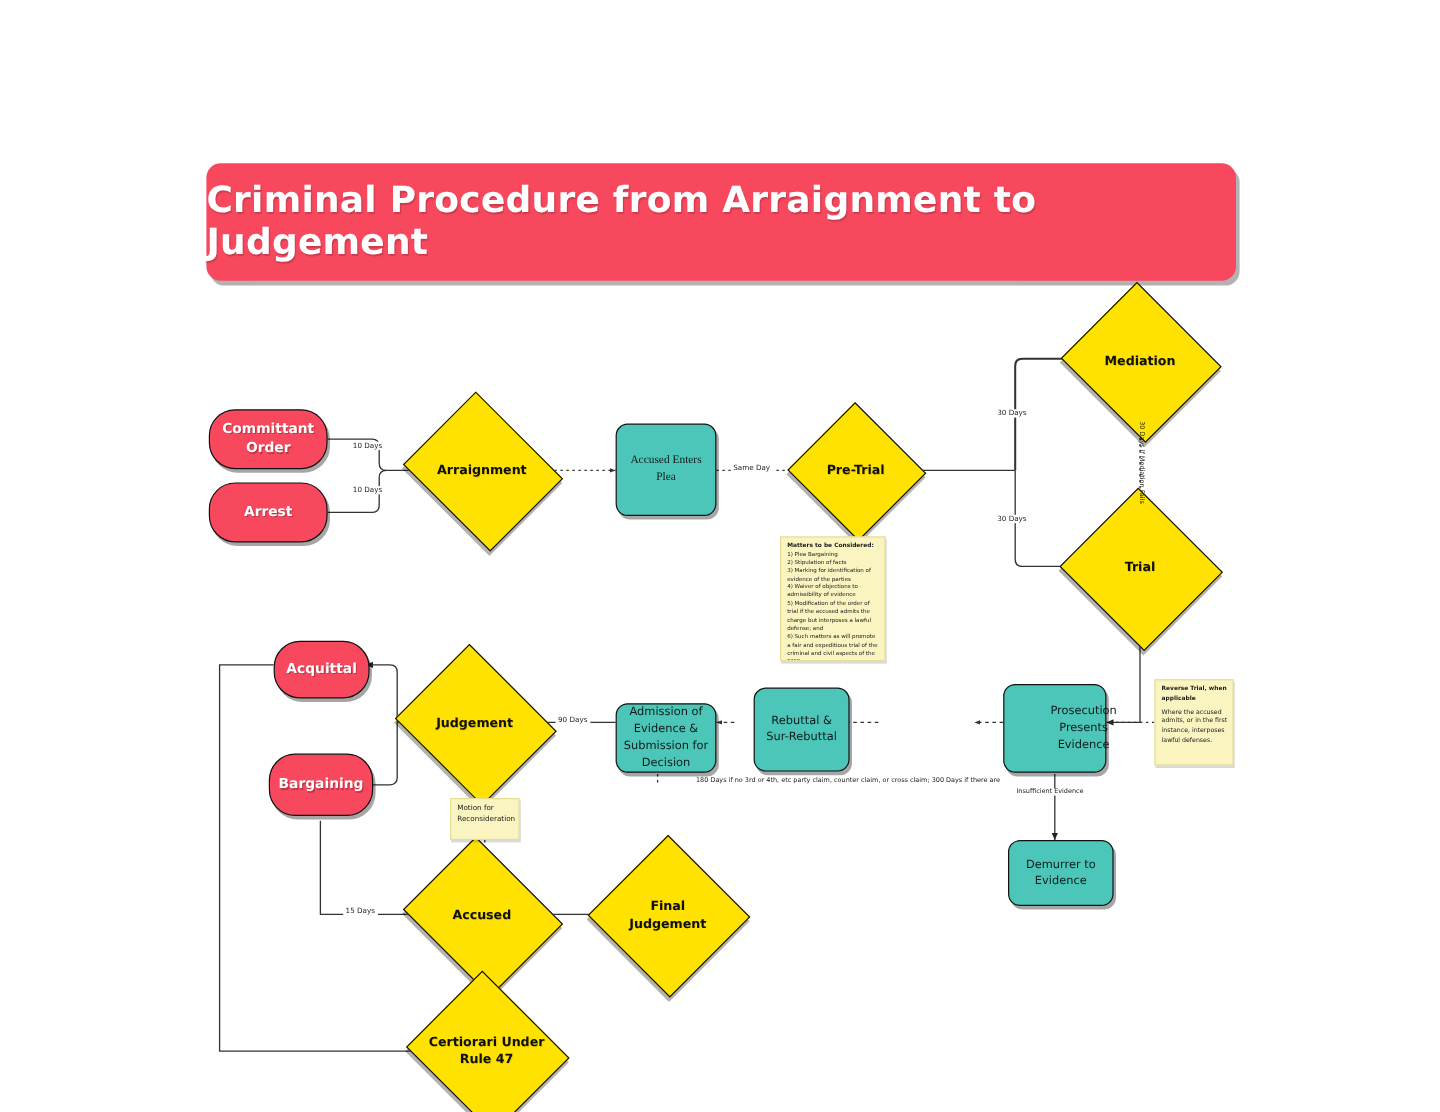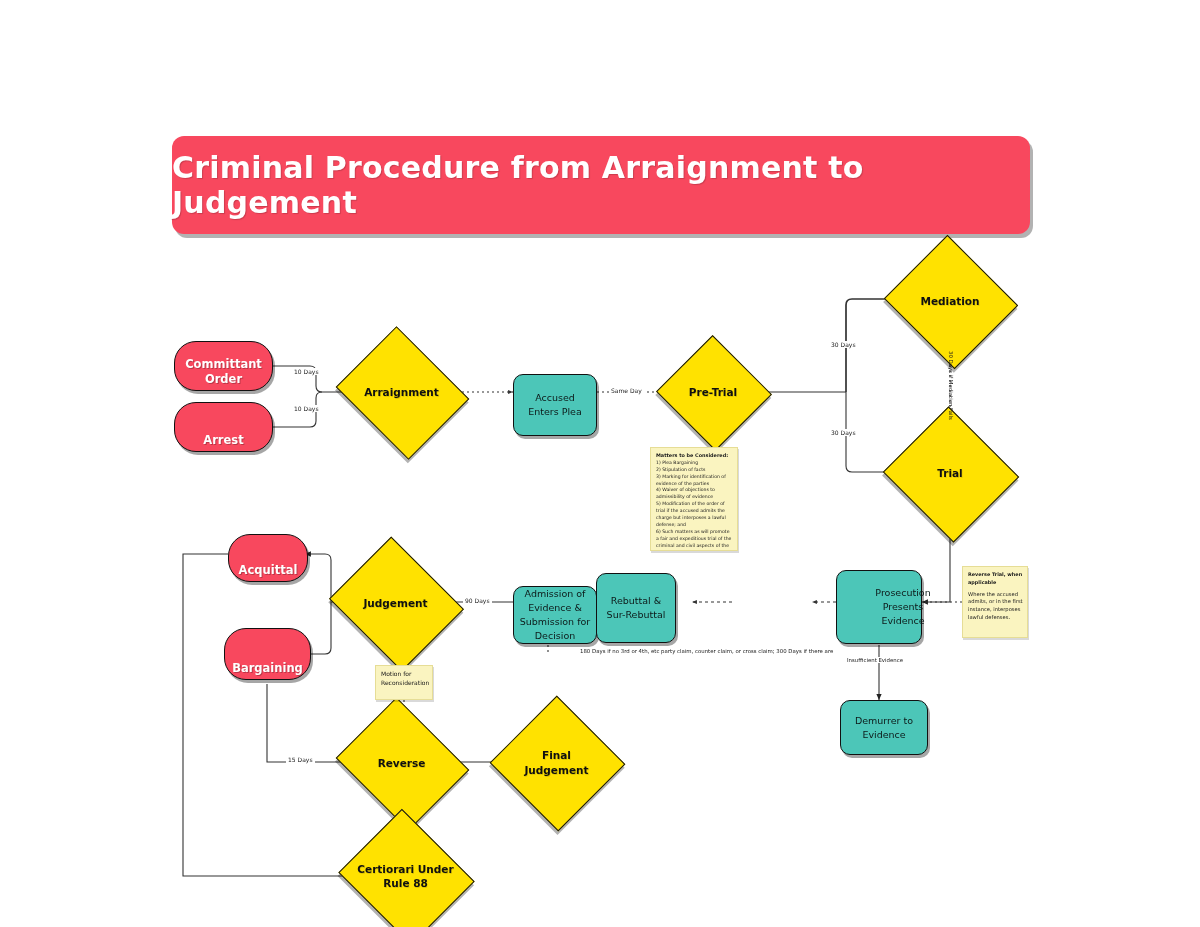--- a/index.html
+++ b/index.html
@@ -26,21 +26,21 @@
     font-family:"DejaVu Sans", sans-serif;
   }
 
   
   .node{position:absolute;box-sizing:border-box;}
 
   
   .n-rounded{
     background:#f8485e;border:1.5px solid #111;border-radius:22px;
     box-shadow:2px 3px 0 rgba(0,0,0,.35);
-    display:flex;align-items:flex-end;justify-content:center;text-align:center;
+    display:flex;align-items:center;justify-content:center;text-align:center;
   }
   .n-rounded .lbl{color:#fff;font-weight:bold;font-size:11.5px;line-height:1.35;
     text-shadow:1px 1px 0 rgba(0,0,0,.25);padding:2px 6px;}
 
   
   .n-box{
     background:#4cc6b8;border:1.5px solid #111;border-radius:10px;
     box-shadow:2px 3px 0 rgba(0,0,0,.35);
     display:flex;align-items:center;justify-content:center;text-align:center;
   }
@@ -154,21 +154,21 @@
 
   <div class="node n-rounded" style="left:174px;top:402px;width:99px;height:50px;">
     <span class="lbl">Arrest</span>
   </div>
 
   <div class="node n-diamond" style="left:351px;top:350px;width:101px;height:84px;">
     <div class="shape"></div>
     <span class="lbl">Arraignment</span>
   </div>
 
-  <div class="node n-box" style="left:513px;top:374px;width:84px;height:62px;">
+  <div class="node n-box" style="left:513px;top:353px;width:84px;height:77px;font-family:Liberation Serif, serif;">
     <span class="lbl">Accused Enters Plea</span>
   </div>
 
   <div class="node n-diamond" style="left:672px;top:353px;width:82px;height:78px;">
     <div class="shape"></div>
     <span class="lbl">Pre-Trial</span>
   </div>
 
   <div class="node n-diamond" style="left:901px;top:257px;width:98px;height:88px;">
     <div class="shape"></div>
@@ -190,48 +190,48 @@
 
   <div class="node n-diamond" style="left:345px;top:560px;width:101px;height:86px;">
     <div class="shape"></div>
     <span class="lbl">Judgement</span>
   </div>
 
   <div class="node n-box" style="left:513px;top:570px;width:84px;height:58px;margin-top:16px;">
     <span class="lbl">Admission of Evidence &amp; Submission for Decision</span>
   </div>
 
-  <div class="node n-box" style="left:596px;top:573px;width:80px;height:70px;">
+  <div class="node n-box" style="left:628px;top:573px;width:80px;height:70px;">
     <span class="lbl">Rebuttal &amp; Sur-Rebuttal</span>
   </div>
 
 
   <div class="node n-box" style="left:836px;top:570px;width:86px;height:74px;padding-left:48px;">
     <span class="lbl">Prosecution Presents Evidence</span>
   </div>
 
   <div class="node n-box" style="left:840px;top:700px;width:88px;height:55px;">
     <span class="lbl">Demurrer to Evidence</span>
   </div>
 
   <div class="node n-diamond" style="left:351px;top:721px;width:101px;height:84px;">
     <div class="shape"></div>
     <span class="lbl">
-      <span>Reverse</span>
+      <span>Accused</span>
     </span>
   </div>
 
   <div class="node n-diamond" style="left:509px;top:716px;width:95px;height:93px;">
     <div class="shape"></div>
     <span class="lbl">Final Judgement</span>
   </div>
 
   <div class="node n-diamond" style="left:355px;top:832px;width:101px;height:88px;">
     <div class="shape"></div>
-    <span class="lbl">Certiorari Under Rule 88</span>
+    <span class="lbl">Certiorari Under Rule 47</span>
   </div>
 
   <div class="node n-note" style="left:650px;top:447px;width:88px;height:104px;">
     <div class="lbl">
       <b>Matters to be Considered:</b><br>
       <span>1) Plea Bargaining</span><br>
       <span>2) Stipulation of facts</span><br>
       <span>3) Marking for identification of evidence of the parties</span><br>
       <span>4) Waiver of objections to admissibility of evidence</span><br>
       <span>5) Modification of the order of trial if the accused admits the charge but interposes a lawful defense; and</span><br>

